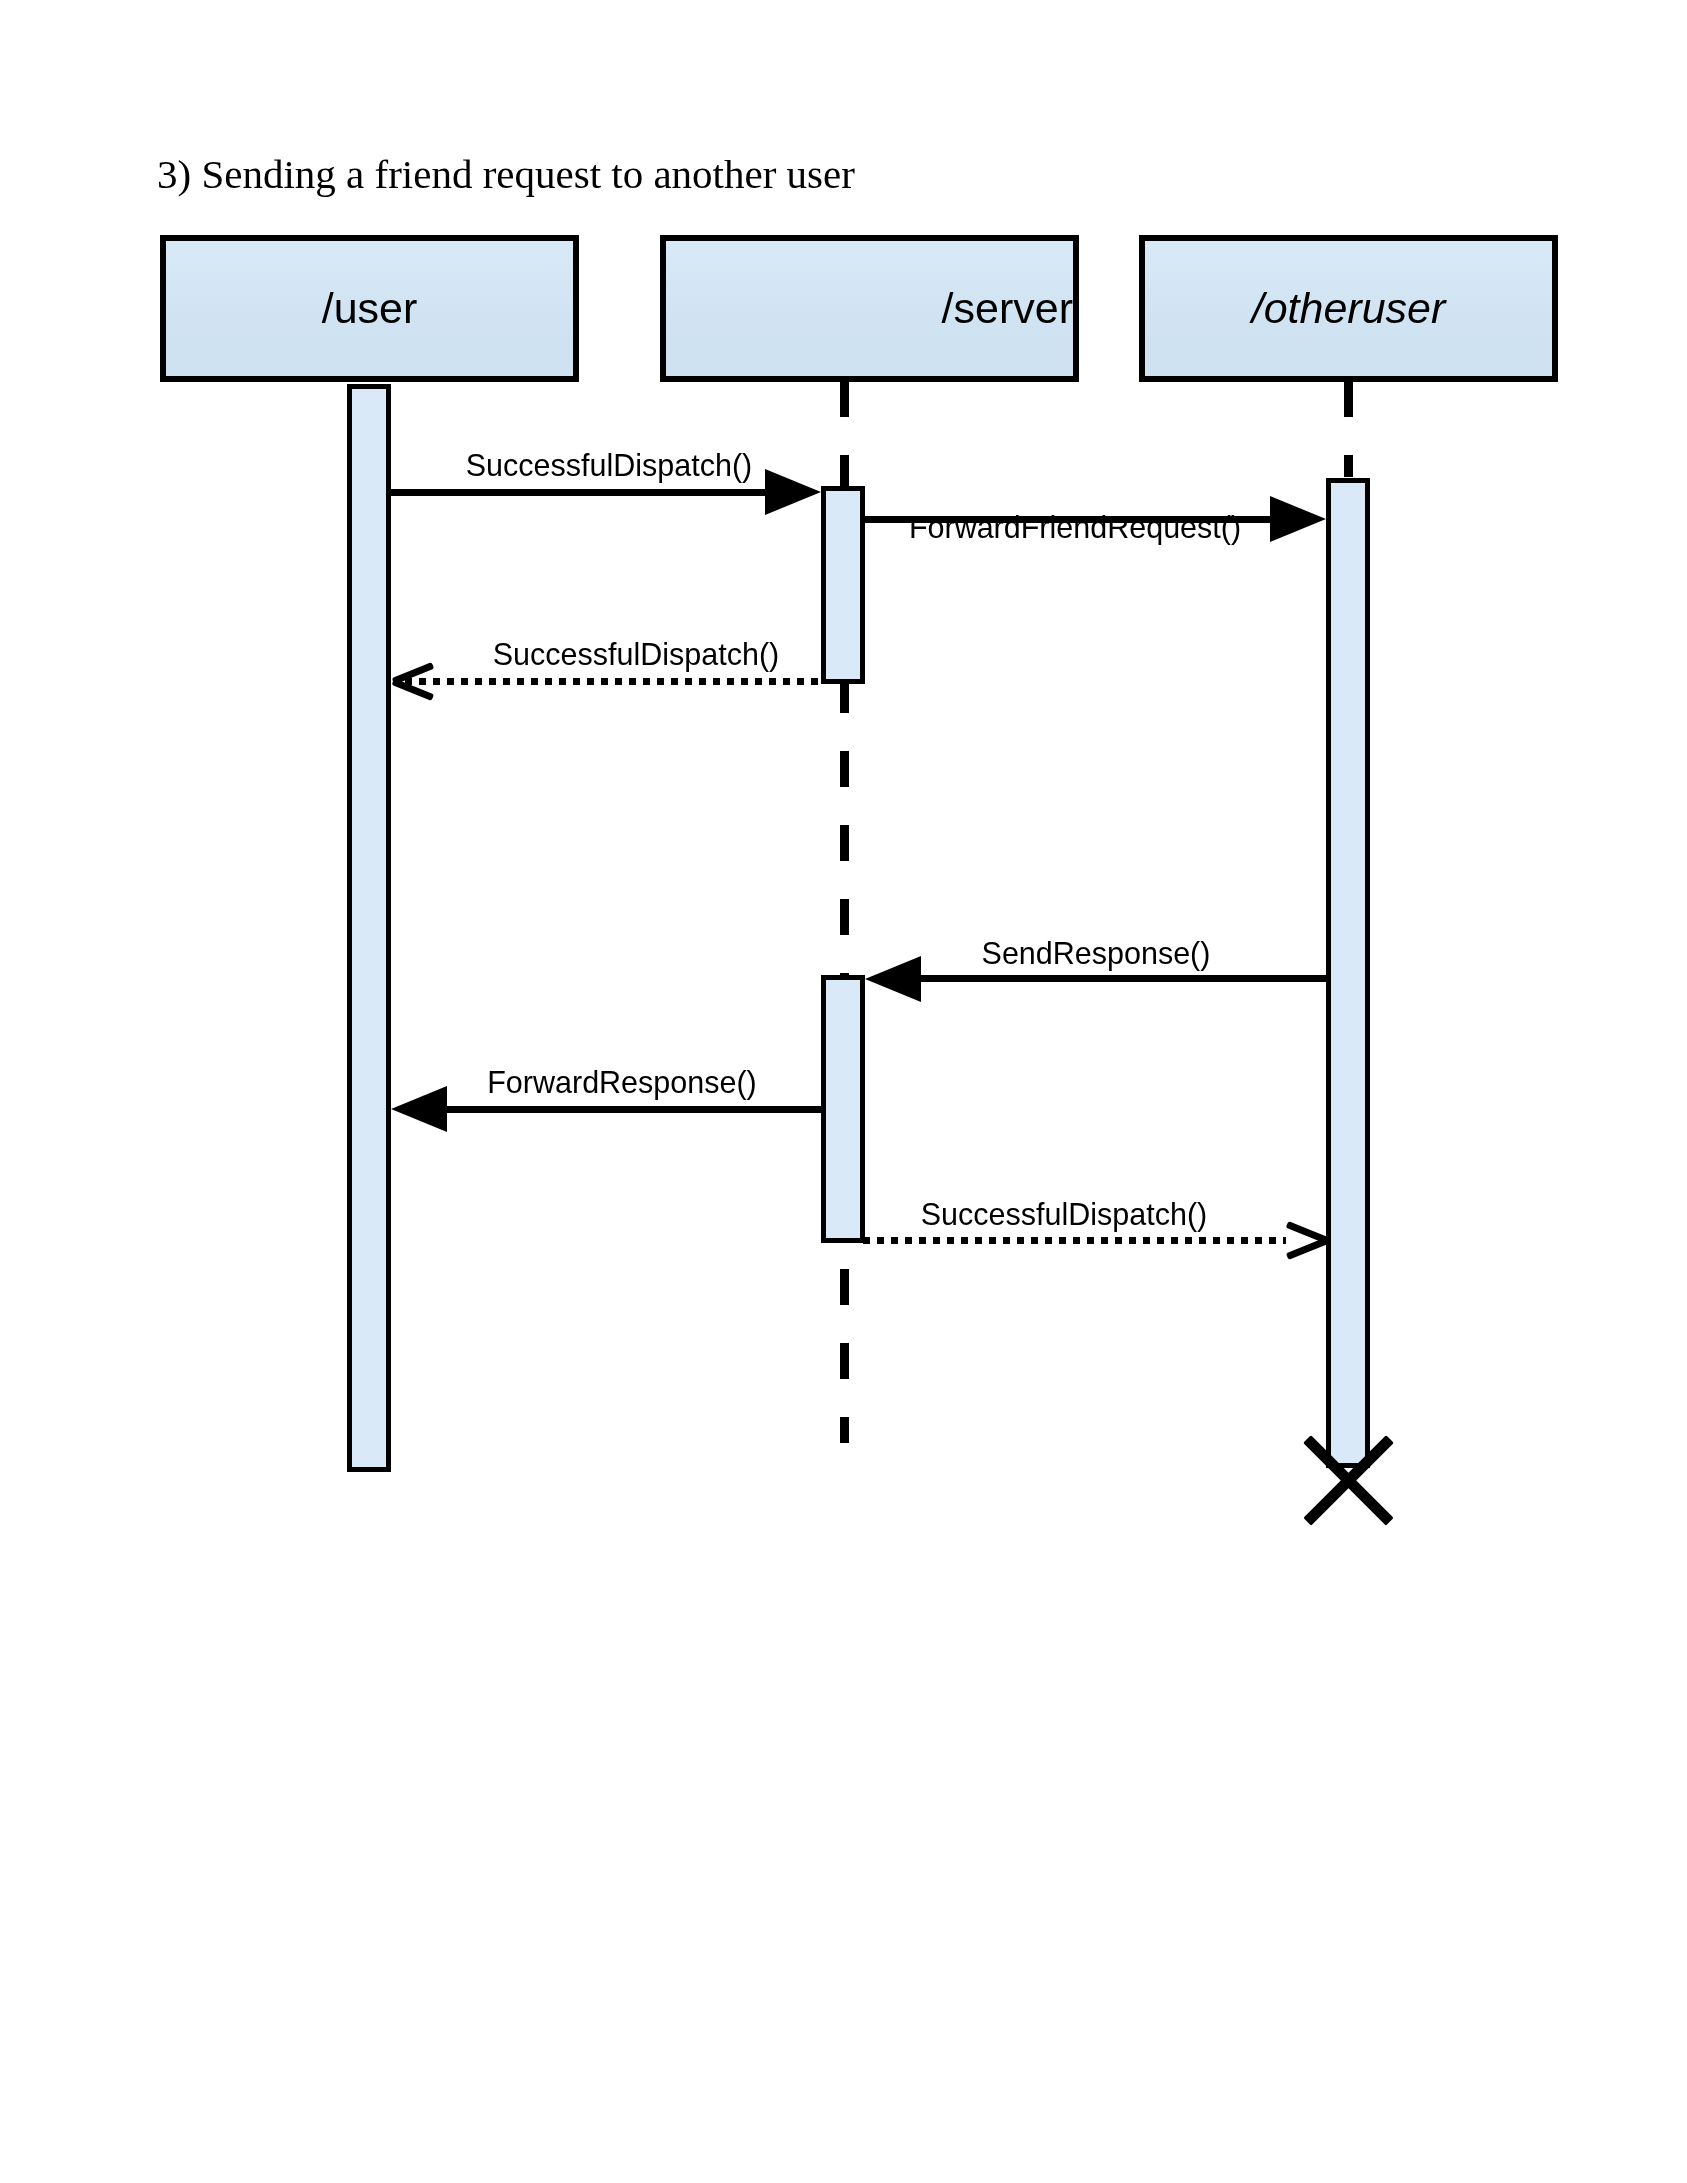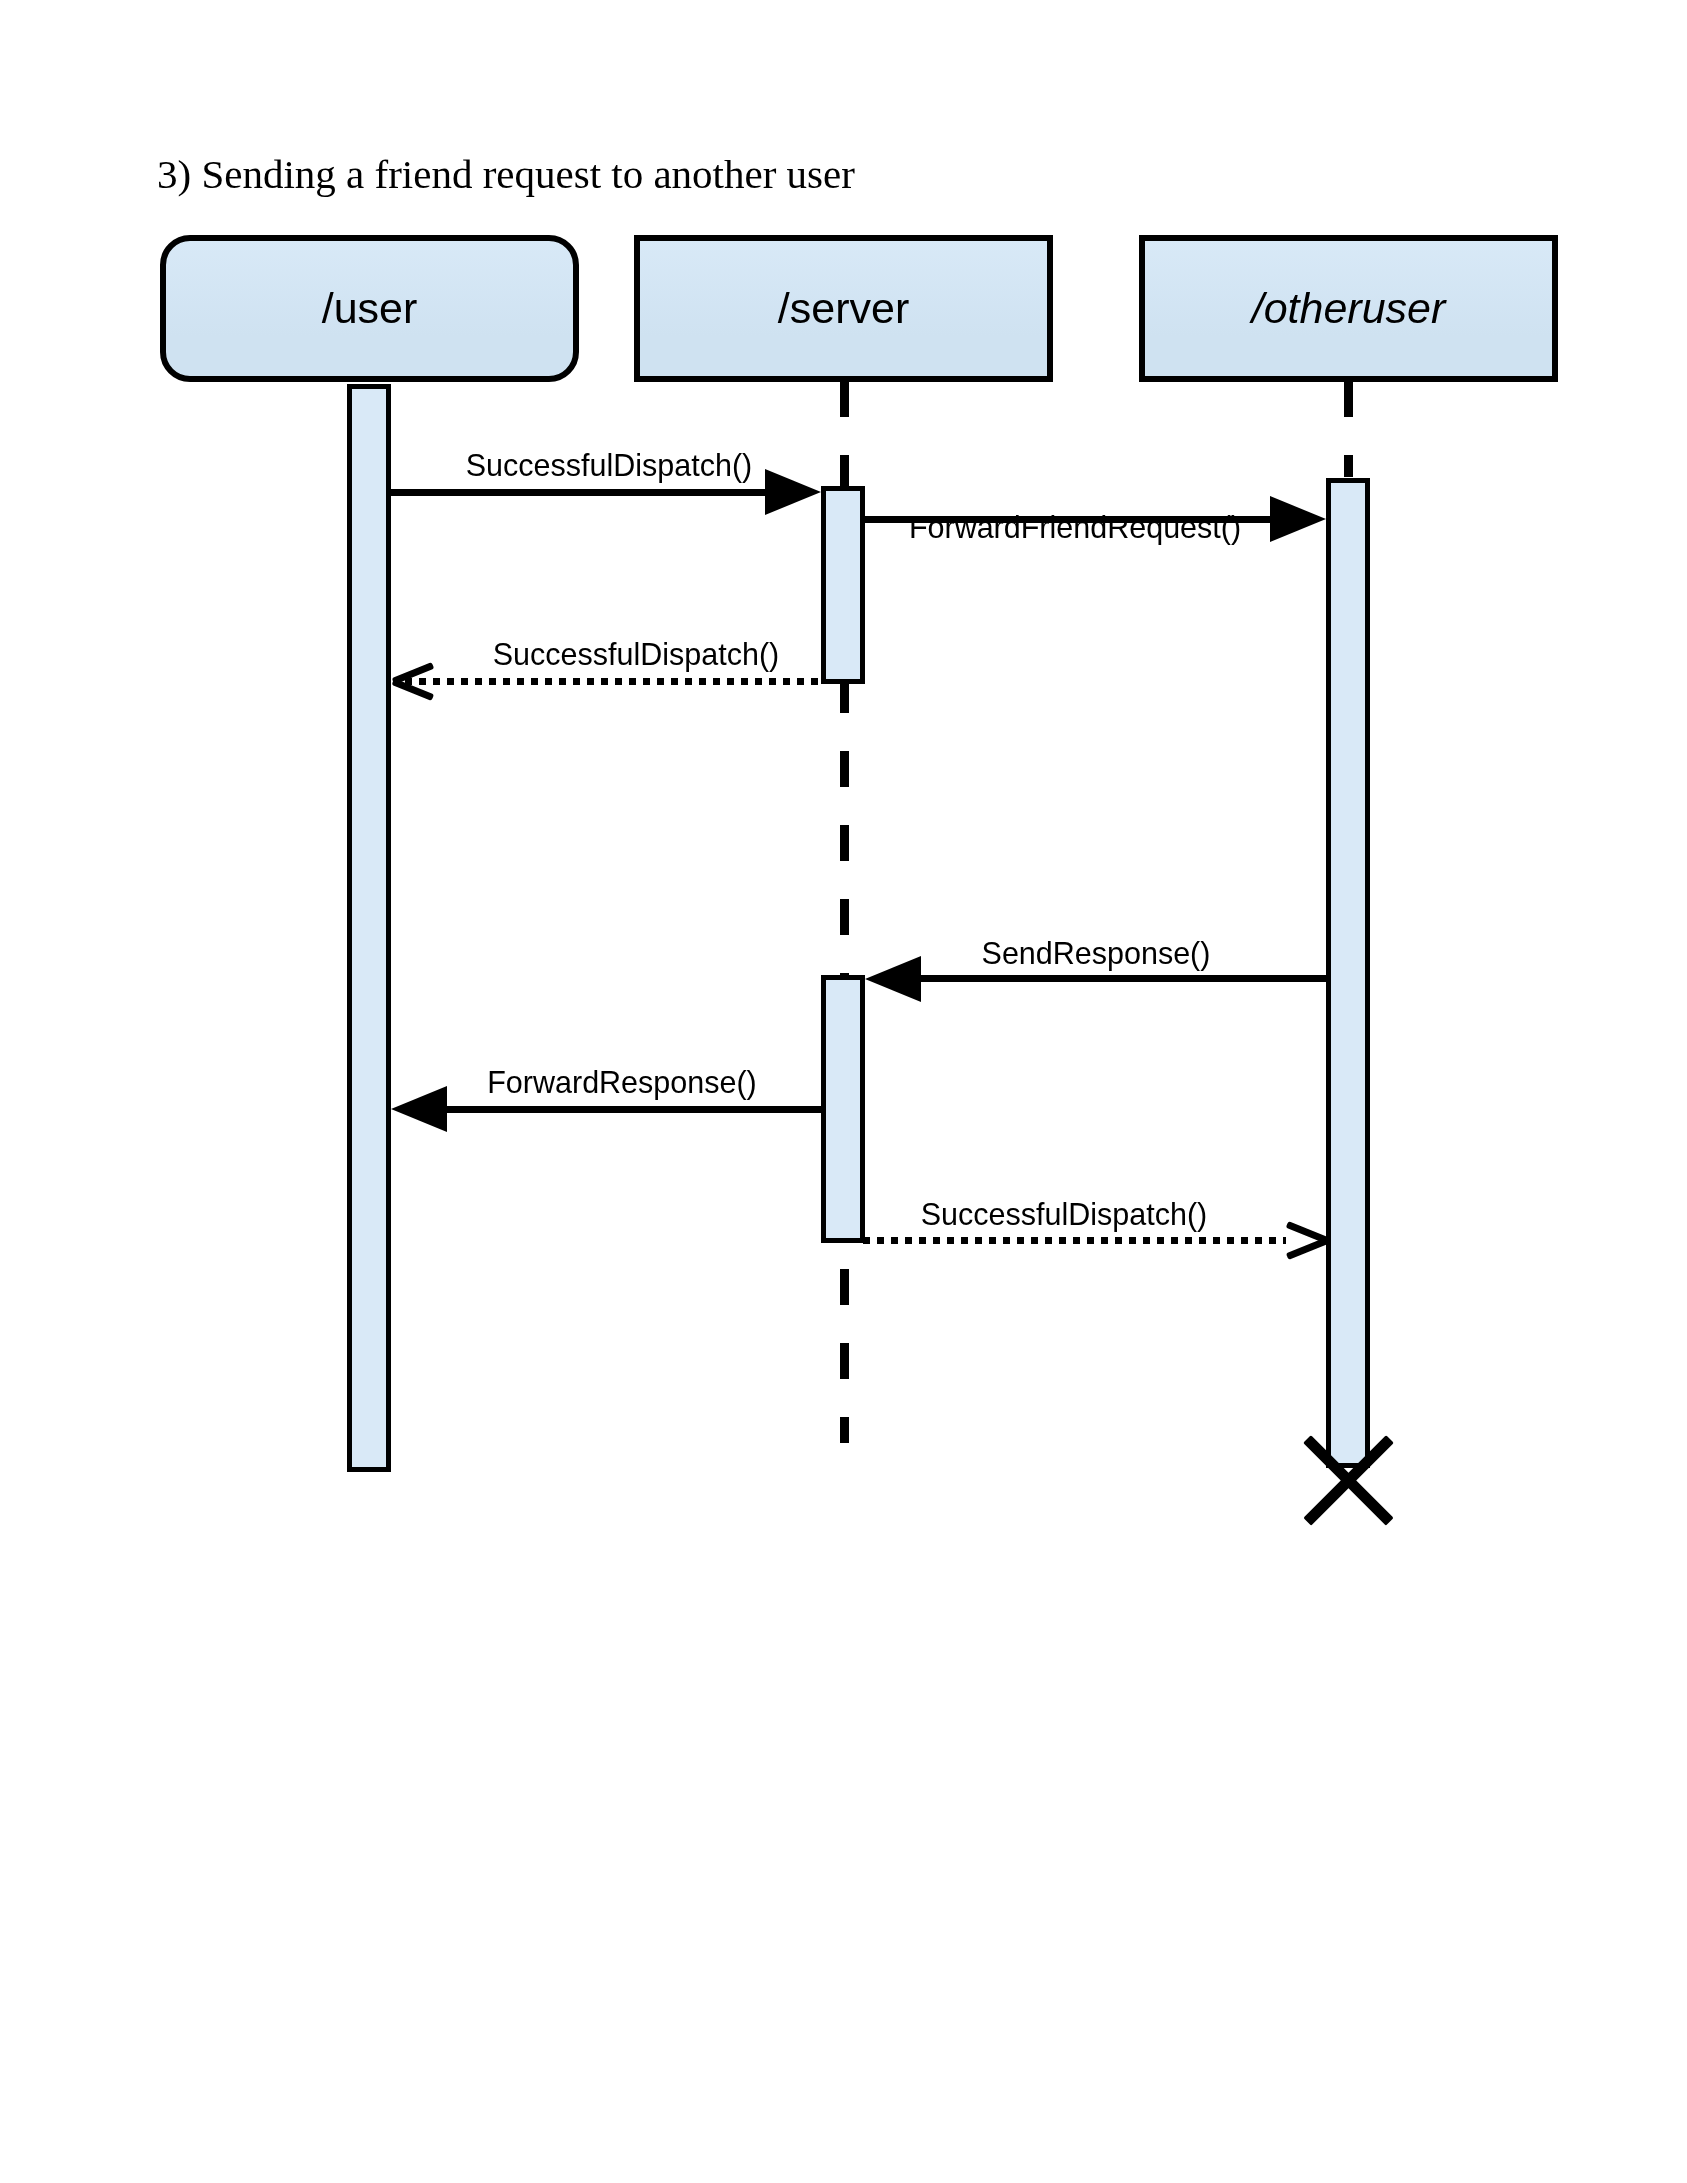--- a/index.html
+++ b/index.html
@@ -51,24 +51,24 @@
   .open-right .arm-b{transform-origin:right center;transform:rotate(-22deg);}
   .x-arm{position:absolute;width:117px;height:10.7px;background:#000;border-radius:1.6px;}
 </style>
 </head>
 <body>
 
 <div id="canvas" style="--actor-fill: #cfe2f1; --activation-fill: #d9e9f7; --bg: #ffffff;">
 
   <div class="title">3) Sending a friend request to another user</div>
 
-  <div class="actor-box" style="left:160px;border-radius:30px;">
+  <div class="actor-box" style="left:160px;">
     <span class="actor-label">/user</span>
   </div>
-  <div class="actor-box" style="left:634px;">
+  <div class="actor-box" style="left:660px;justify-content:flex-end;">
     <span class="actor-label">/server</span>
   </div>
   <div class="actor-box" style="left:1139px;font-style:italic;">
     <span class="actor-label">/otheruser</span>
   </div>
 
   <div class="lifeline" style="left:840px;top:381px;height:1062px;"></div>
   <div class="lifeline" style="left:1344px;top:381px;height:96px;"></div>
 
   <div class="activation" style="left:347px;top:384px;height:1088px;"></div>

